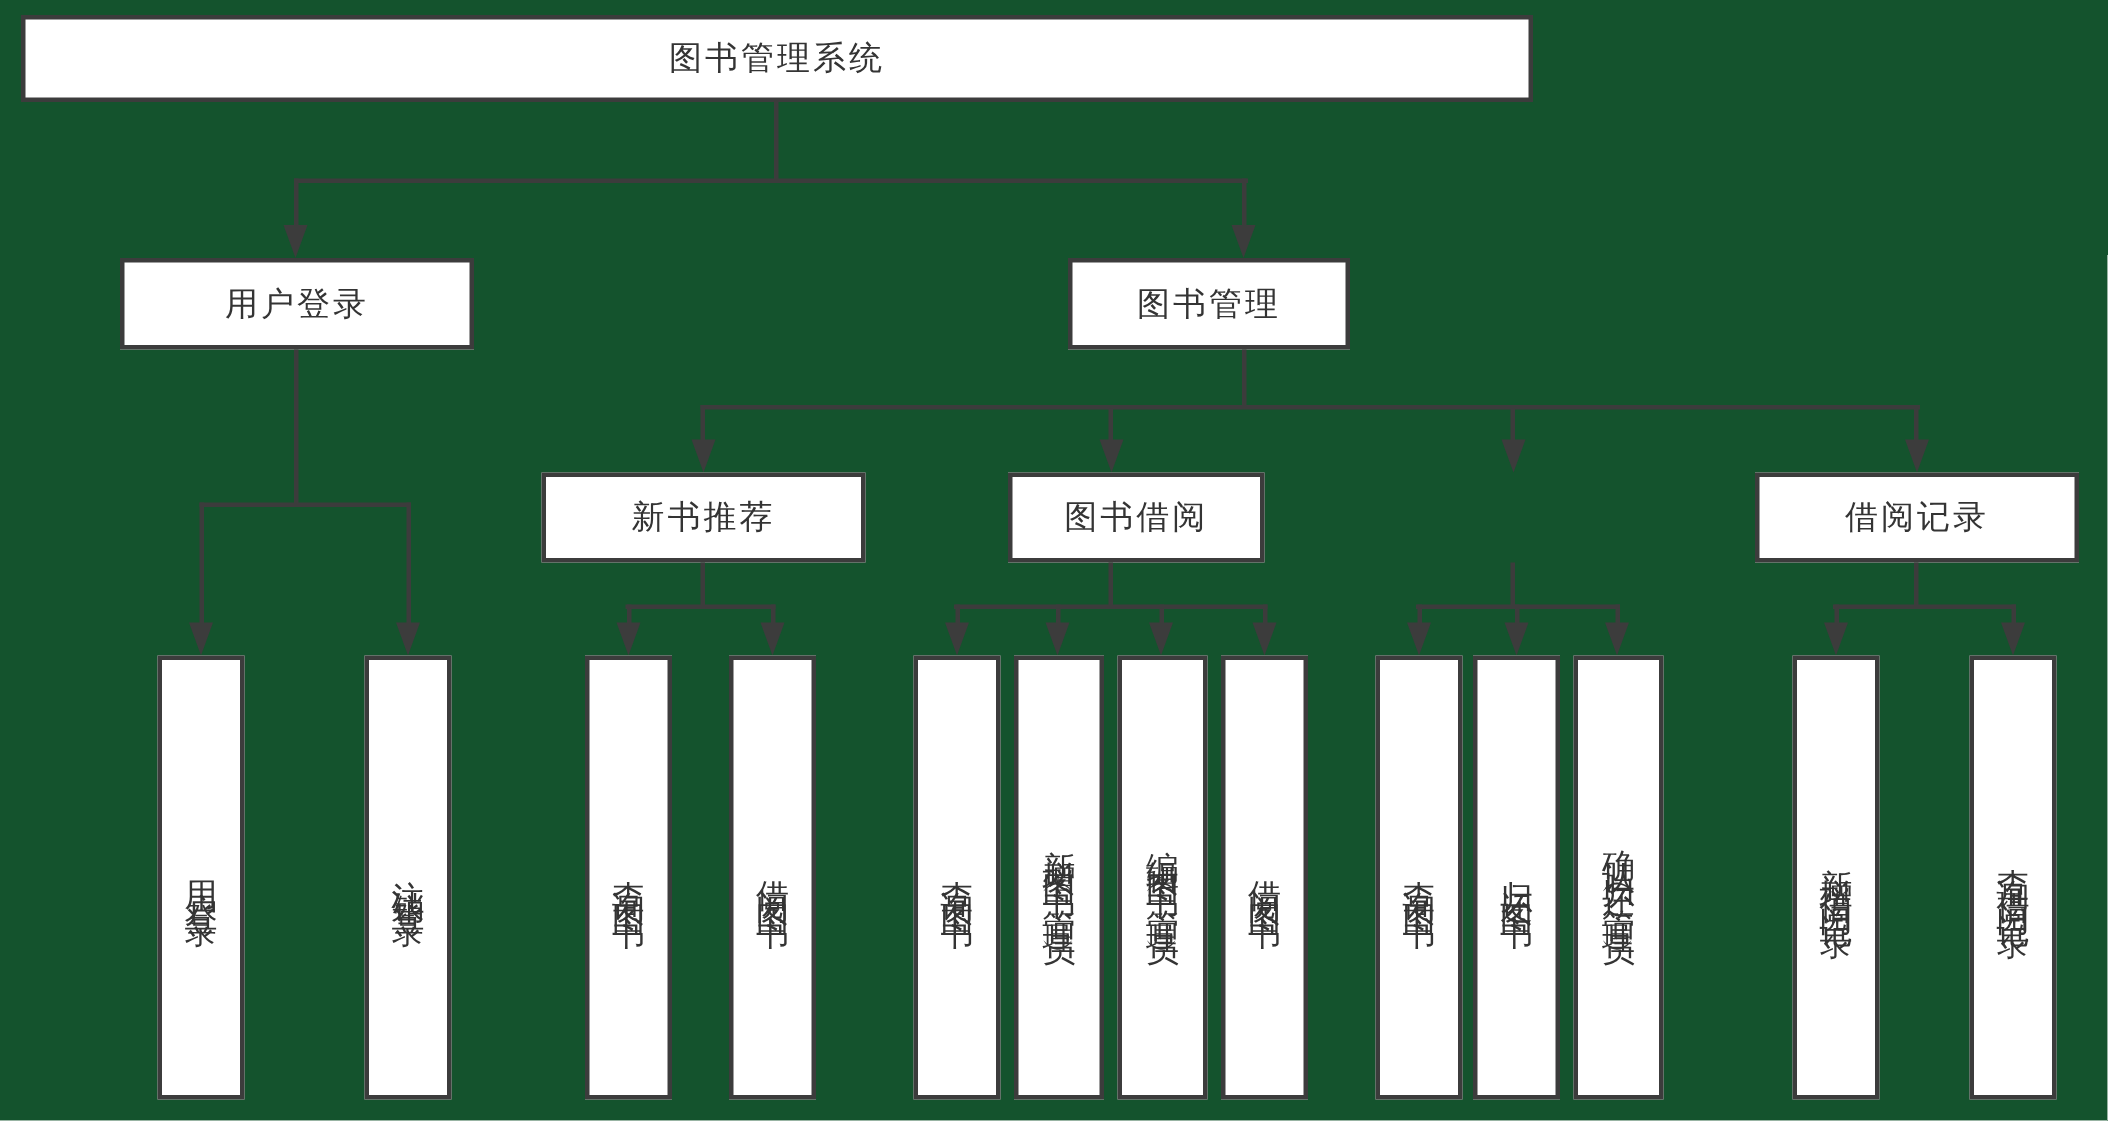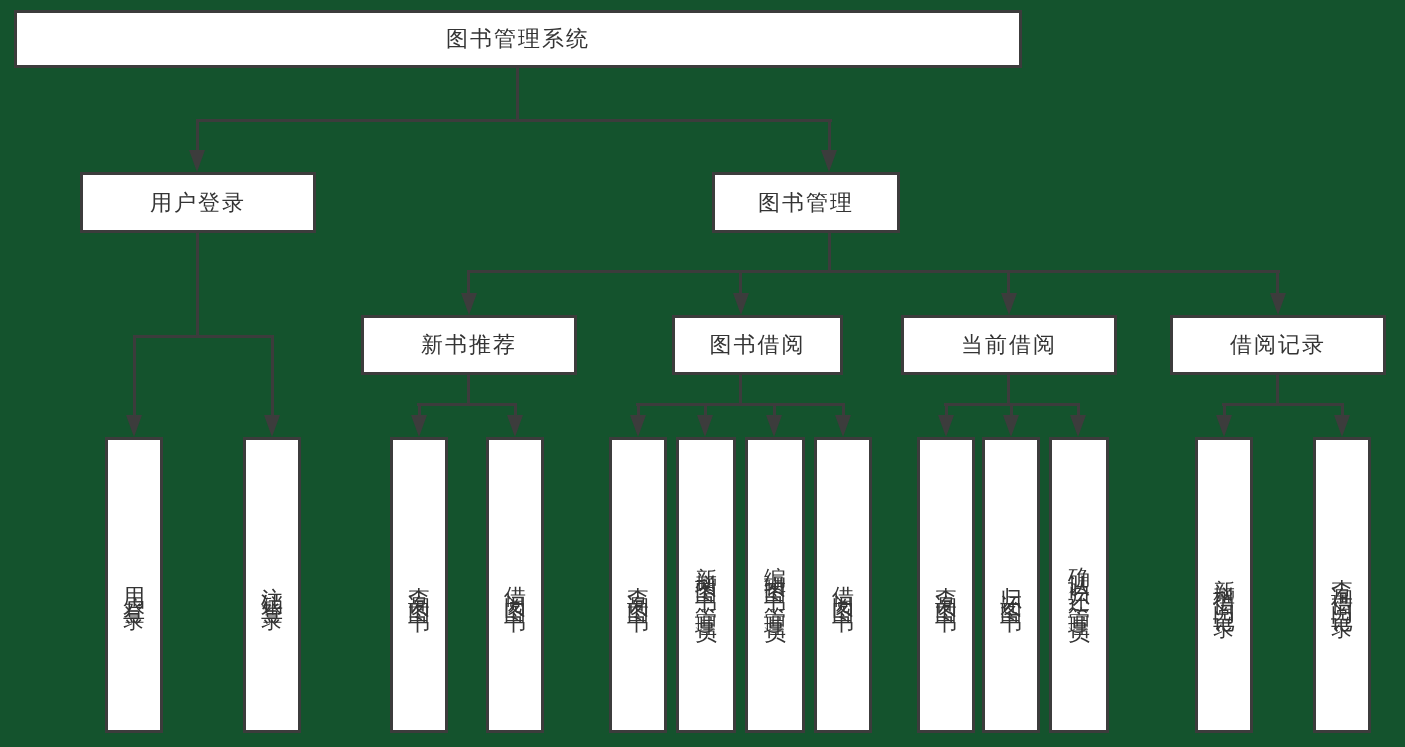--- a/index.html
+++ b/index.html
@@ -62,21 +62,20 @@
   <div class="arrow" style="left:461px;top:293px;"></div>
   <div class="vline" style="left:739px;top:270px;width:3px;height:25px;"></div>
   <div class="arrow" style="left:733px;top:293px;"></div>
   <div class="vline" style="left:1007px;top:270px;width:3px;height:25px;"></div>
   <div class="arrow" style="left:1001px;top:293px;"></div>
   <div class="vline" style="left:1276px;top:270px;width:3px;height:25px;"></div>
   <div class="arrow" style="left:1270px;top:293px;"></div>
 
   <div class="box" style="left:361px;top:315px;width:216px;height:60px;">新书推荐</div>
   <div class="box" style="left:633px;top:315px;width:171px;height:60px;margin-left:39px;">图书借阅</div>
-  <div class="box" style="left:901px;top:315px;width:216px;height:60px;">当前借阅</div>
   <div class="box" style="left:1170px;top:315px;width:216px;height:60px;">借阅记录</div>
 
   <div class="vline" style="left:467px;top:375px;width:3px;height:31px;"></div>
   <div class="hline" style="left:417px;top:403px;width:100px;height:3px;"></div>
   <div class="vline" style="left:418px;top:403px;width:3px;height:14px;"></div>
   <div class="arrow" style="left:411px;top:415px;"></div>
   <div class="vline" style="left:514px;top:403px;width:3px;height:14px;"></div>
   <div class="arrow" style="left:507px;top:415px;"></div>
 
   <div class="vline" style="left:739px;top:375px;width:3px;height:31px;"></div>

